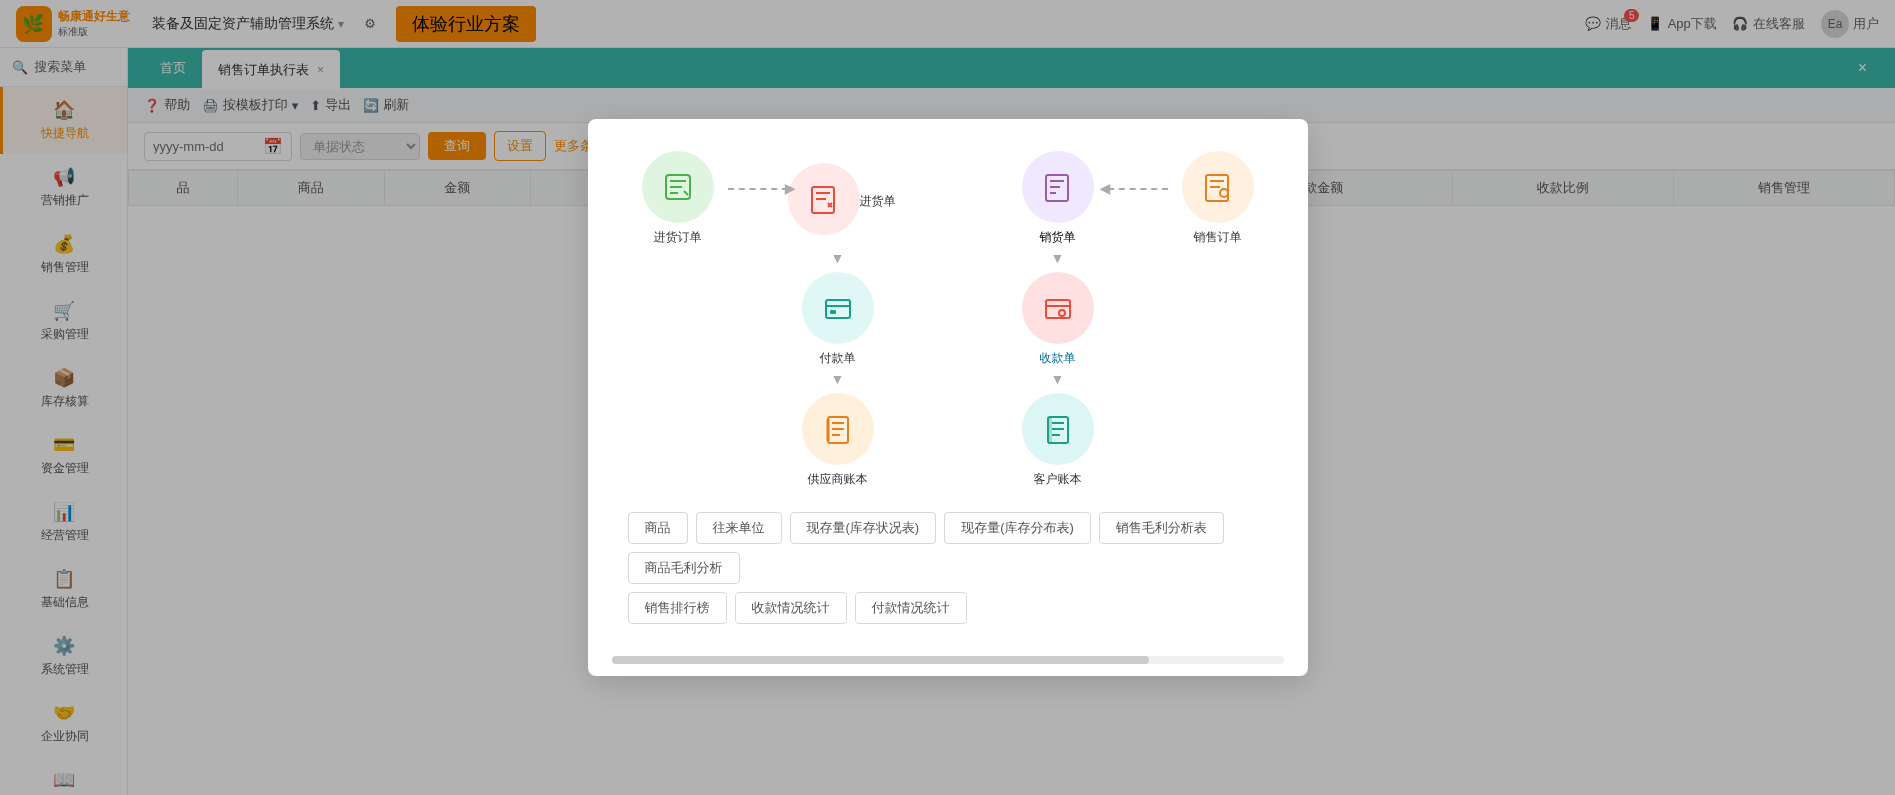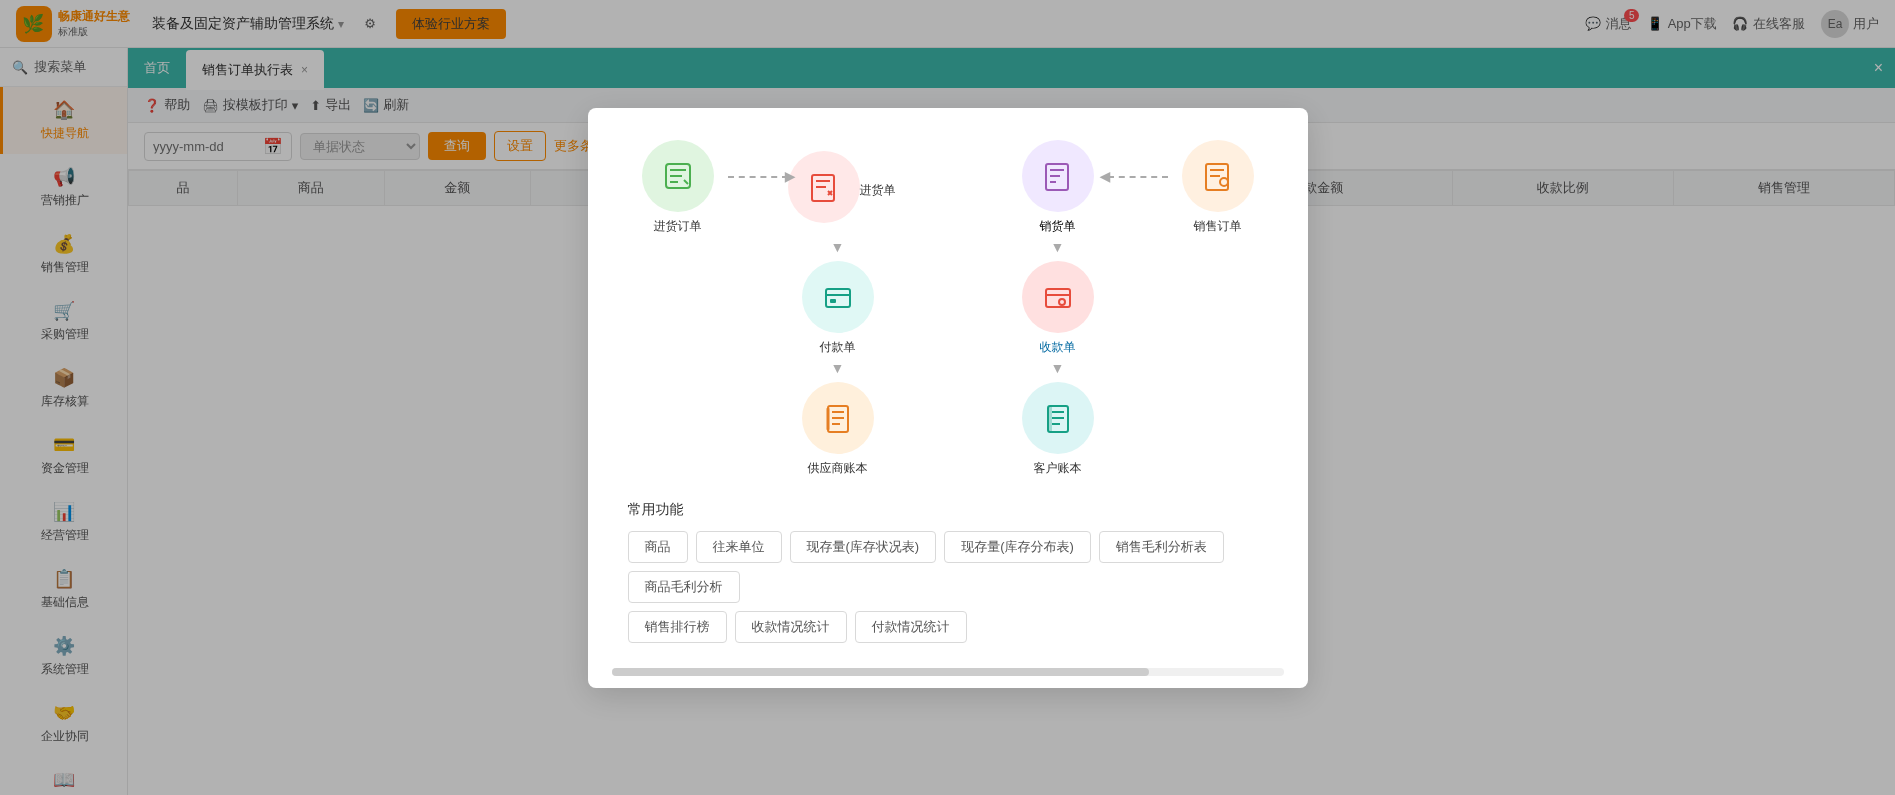--- a/index.html
+++ b/index.html
@@ -15,28 +15,28 @@
     
     .logo-area { display: flex; align-items: center; width: 128px; flex-shrink: 0; }
     .logo-icon { width: 36px; height: 36px; background: #ff8c00; border-radius: 8px; display: flex; align-items: center; justify-content: center; color: white; font-size: 18px; margin-right: 6px; }
     .logo-text { font-size: 11px; color: #333; line-height: 1.3; }
     .logo-text .line1 { color: #ff8c00; font-weight: bold; font-size: 12px; }
     .logo-text .line2 { color: #666; font-size: 10px; }
     .system-title { display: flex; align-items: center; color: #333; font-size: 14px; margin-left: 8px; }
     .system-title span { margin-right: 4px; }
     .title-arrow { color: #999; font-size: 12px; }
     .settings-icon { width: 28px; height: 28px; display: flex; align-items: center; justify-content: center; color: #666; margin-left: 8px; cursor: pointer; }
-    .experience-btn { background: #ff8c00; color: #404040; border: none; border-radius: 4px; padding: 6px 16px; cursor: pointer; font-size: 13px; margin-left: 12px; }
+    .experience-btn { background: #ff8c00; color: #000000; border: none; border-radius: 4px; padding: 6px 16px; cursor: pointer; font-size: 18px; margin-left: 12px; }
     .top-right { margin-left: auto; display: flex; align-items: center; gap: 16px; }
     .top-right-item { display: flex; align-items: center; gap: 4px; color: #666; font-size: 13px; cursor: pointer; position: relative; }
     .badge { background: #ff4d4f; color: white; border-radius: 10px; font-size: 10px; padding: 1px 5px; position: absolute; top: -6px; right: -8px; }
     .avatar { width: 28px; height: 28px; background: #d9d9d9; border-radius: 50%; display: flex; align-items: center; justify-content: center; color: #666; font-size: 12px; }
 
     
-    .tab-bar { height: 40px; background: #3db9ac; display: flex; align-items: center; padding: 0; flex-shrink: 0; }
+    .tab-bar { height: 40px; background: #3db9ac; display: flex; align-items: center; padding: 16px; flex-shrink: 0; }
     .tab-item { height: 40px; padding: 0 16px; display: flex; align-items: center; cursor: pointer; font-size: 13px; color: rgba(255,255,255,0.8); position: relative; }
     .tab-item.home { background: #3db9ac; color: white; }
     .tab-item.active { background: white; color: #333; border-radius: 4px 4px 0 0; margin-top: 4px; }
     .tab-close { margin-left: 8px; color: #999; font-size: 12px; cursor: pointer; }
     .tab-bar-close { margin-left: auto; margin-right: 12px; color: white; cursor: pointer; font-size: 16px; }
 
     
     .search-menu { padding: 10px 12px; border-bottom: 1px solid #f0f0f0; display: flex; align-items: center; gap: 6px; color: #666; cursor: pointer; }
     .sidebar-item { display: flex; flex-direction: column; align-items: center; padding: 12px 8px; cursor: pointer; border-left: 3px solid transparent; color: #555; font-size: 12px; gap: 4px; }
     .sidebar-item.active { background: #fff7f0; border-left-color: #ff8c00; color: #ff8c00; }
@@ -385,21 +385,20 @@
             <span style="font-size:12px;color:#333;margin-top:6px;">客户账本</span>
           </div>
         </div>
 
         <div style="width:60px;"></div>
         <div style="min-width:100px;"></div>
       </div>
     </div>
 
     <div class="common-functions">
-      <div class="common-title">常用功能</div>
       <div class="func-buttons">
         <button class="func-btn">商品</button>
         <button class="func-btn">往来单位</button>
         <button class="func-btn">现存量(库存状况表)</button>
         <button class="func-btn">现存量(库存分布表)</button>
         <button class="func-btn">销售毛利分析表</button>
         <button class="func-btn">商品毛利分析</button>
       </div>
       <div class="func-buttons" style="margin-top:8px;">
         <button class="func-btn">销售排行榜</button>

